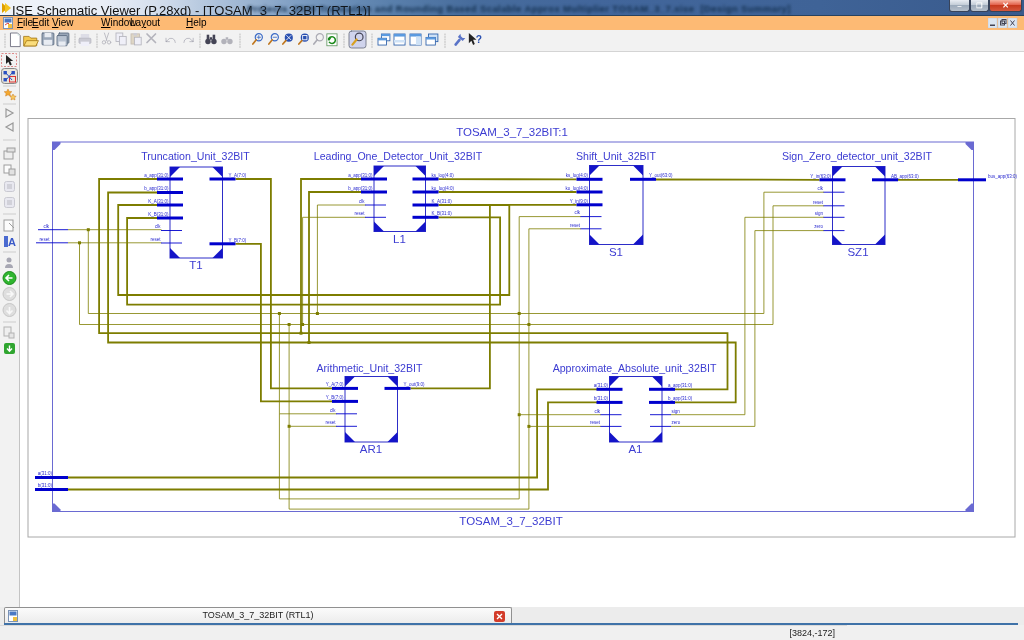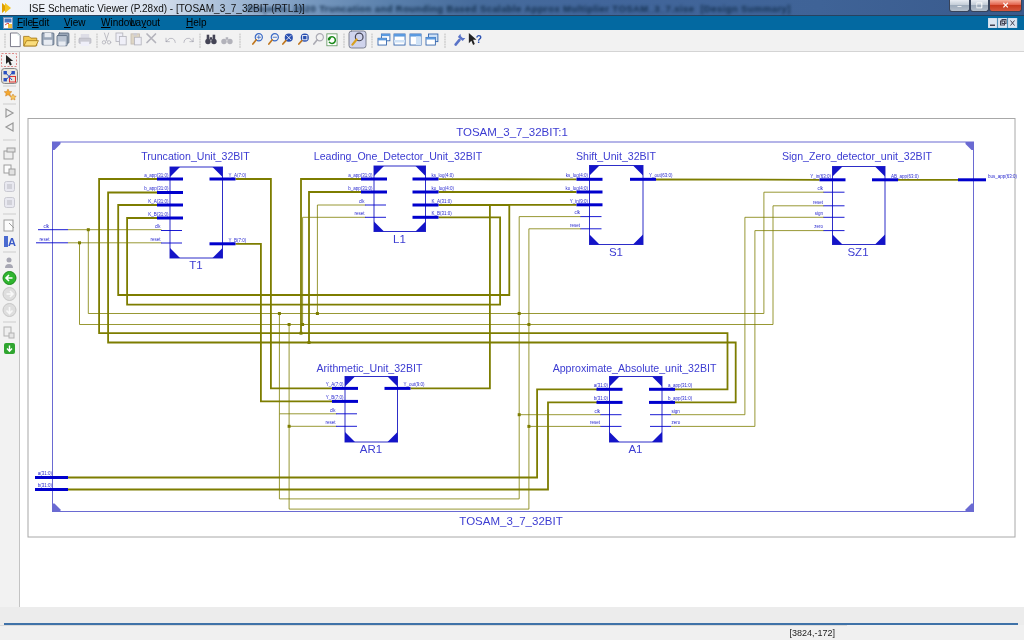--- a/index.html
+++ b/index.html
@@ -1,22 +1,22 @@
 <!DOCTYPE html>
 <html><head><meta charset="utf-8"><style>
 * { margin:0; padding:0; box-sizing:border-box; }
 body { width:1024px; height:640px; overflow:hidden; font-family:"Liberation Sans",sans-serif; background:#f0f0f0; position:relative; }
 .titlebar { position:absolute; left:0; top:0; width:1024px; height:16px;
   background:linear-gradient(90deg,#f0f4fa 0%,#e9eef6 10%,#d6e0ee 15%,#a8bed8 22%,#7899bf 30%,#5a80ac 38%,#476c9c 46%,#42669b 58%,#3f6397 80%,#395a8c 100%);
   border-bottom:1px solid #27425f; }
-.titletxt { position:absolute; left:29px; top:3px; font-size:10px; color:#111; white-space:nowrap; }
+.titletxt { position:absolute; left:12px; top:3px; font-size:13px; color:#111; white-space:nowrap; }
 .smudge { position:absolute; top:3px; font-size:9.5px; font-weight:bold; color:#13304f; filter:blur(1.7px); white-space:nowrap; letter-spacing:0.4px; }
 .tbtn { position:absolute; top:0; height:12px; border:1px solid #37435a; border-top:none; border-radius:0 0 3px 3px; }
 .tbtn span { position:absolute; left:50%; top:50%; transform:translate(-50%,-52%); color:#fff; font-size:8px; font-weight:bold; line-height:8px; }
-.menubar { position:absolute; left:0; top:16px; width:1024px; height:14px; background:#0369a1; font-size:10px; color:#000; }
+.menubar { position:absolute; left:0; top:16px; width:1024px; height:14px; background:#fdba74; font-size:10px; color:#000; }
 .menubar span { position:absolute; top:1px; }
 .toolbar { position:absolute; left:0; top:30px; width:1024px; height:22px; background:#f2f2f2; border-bottom:1px solid #d4d4d4; }
 .lbar { position:absolute; left:0; top:52px; width:20px; height:555px; background:#f2f2f2; border-right:1px solid #c4c4c4; }
 .canvas { position:absolute; left:20px; top:52px; width:1004px; height:555px; background:#fff; }
 .tabbar { position:absolute; left:0; top:607px; width:1024px; height:18px; background:#ececec; }
 .tab { position:absolute; left:4px; top:0px; width:508px; height:16px; background:linear-gradient(#fbfbfb,#ececec); border:1px solid #909090; border-bottom:none; border-radius:2px 2px 0 0; }
 .tab .lbl { position:absolute; left:0; right:0; top:2px; text-align:center; font-size:9px; color:#222; }
 .tabline { position:absolute; left:4px; top:16px; width:1014px; height:2px; background:#3f72a8; }
 .statusbar { position:absolute; left:0; top:625px; width:847px; height:15px; background:#f0f0f0; border-top:1px solid #d9d9d9; }
 .statusbar .coord { position:absolute; right:12px; top:2px; font-size:9px; color:#222; }
@@ -233,21 +233,21 @@
 
 <div class="menubar">
  <svg style="position:absolute;left:3px;top:1px" width="11" height="12" viewBox="0 0 11 12">
   <rect x="0.5" y="0.5" width="9" height="11" fill="#fff" stroke="#7a92b5"></rect>
   <rect x="1.5" y="1.5" width="7" height="4" fill="#4a78c4"></rect>
   <path d="M2,8 l3,-2 l3,3" stroke="#d44" fill="none"></path>
   <rect x="5" y="7" width="4" height="4" fill="#f0c040"></rect>
  </svg>
  <span style="left:17px"><u>F</u>ile</span>
  <span style="left:32px"><u>E</u>dit</span>
- <span style="left:64px"><u>V</u>iew</span>
+ <span style="left:52px"><u>V</u>iew</span>
  <span style="left:101px"><u>W</u>indow</span>
  <span style="left:130px">La<u>y</u>out</span>
  <span style="left:186px"><u>H</u>elp</span>
  <span style="position:absolute;right:6px;top:2px;width:30px;height:10px">
   <svg width="30" height="10" viewBox="0 0 30 10">
    <rect x="0" y="0" width="9" height="10" fill="#dce6f2" stroke="#b8c6da" stroke-width="0.5"></rect>
    <rect x="10" y="0" width="9" height="10" fill="#dce6f2" stroke="#b8c6da" stroke-width="0.5"></rect>
    <rect x="20" y="0" width="9" height="10" fill="#dce6f2" stroke="#b8c6da" stroke-width="0.5"></rect>
    <rect x="2" y="6.5" width="5" height="1.5" fill="#445"></rect>
    <rect x="12.5" y="3" width="4" height="4" fill="none" stroke="#445"></rect>
@@ -473,18 +473,30 @@
         </g>
  <g>
           <rect x="4" y="291" width="11" height="11" rx="2" fill="#2fa52f"></rect>
           <path d="M9.5,293.5 v5 m-2.5,-2 l2.5,2.8 l2.5,-2.8" stroke="#fff" stroke-width="1.4" fill="none"></path>
         </g>
  </g>
 </svg>
 </div>
 
 <div class="tabbar">
+ <div class="tab">
+  <svg style="position:absolute;left:3px;top:2px" width="11" height="12" viewBox="0 0 11 12">
+   <rect x="0.5" y="0.5" width="9" height="11" fill="#fff" stroke="#7a92b5"></rect>
+   <rect x="1.5" y="1.5" width="7" height="4" fill="#4a78c4"></rect>
+   <rect x="5" y="7" width="4" height="4" fill="#f0c040"></rect>
+  </svg>
+  <div class="lbl">TOSAM_3_7_32BIT (RTL1)</div>
+  <svg style="position:absolute;right:6px;top:3px" width="11" height="11" viewBox="0 0 11 11">
+   <rect x="0" y="0" width="11" height="11" rx="2" fill="#d33c2a"></rect>
+   <path d="M3,3 l5,5 m0,-5 l-5,5" stroke="#fff" stroke-width="1.4"></path>
+  </svg>
+ </div>
  <div class="tabline"></div>
 </div>
 
 <div class="statusbar">
     <div class="coord">[3824,-172]</div>
   </div>
 
 </body></html>

